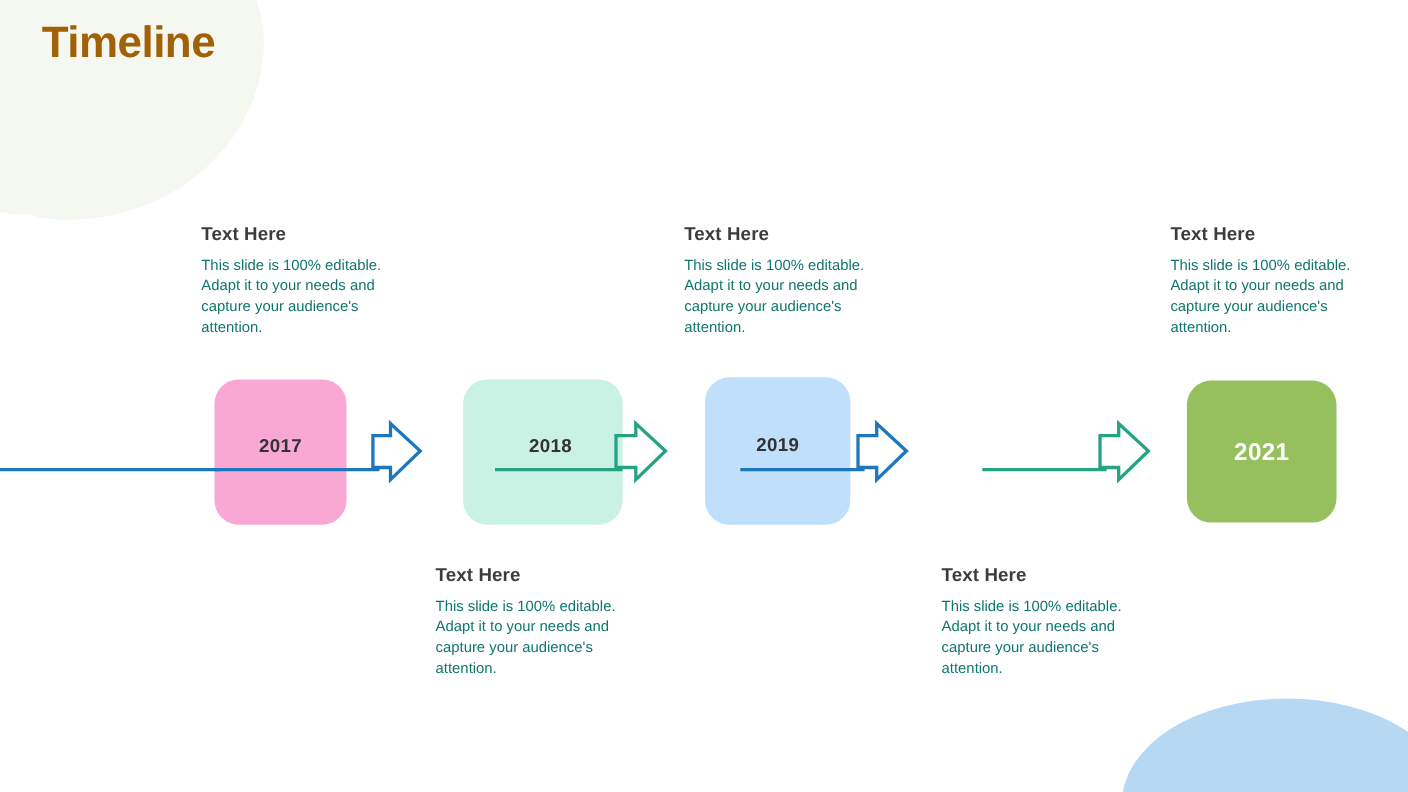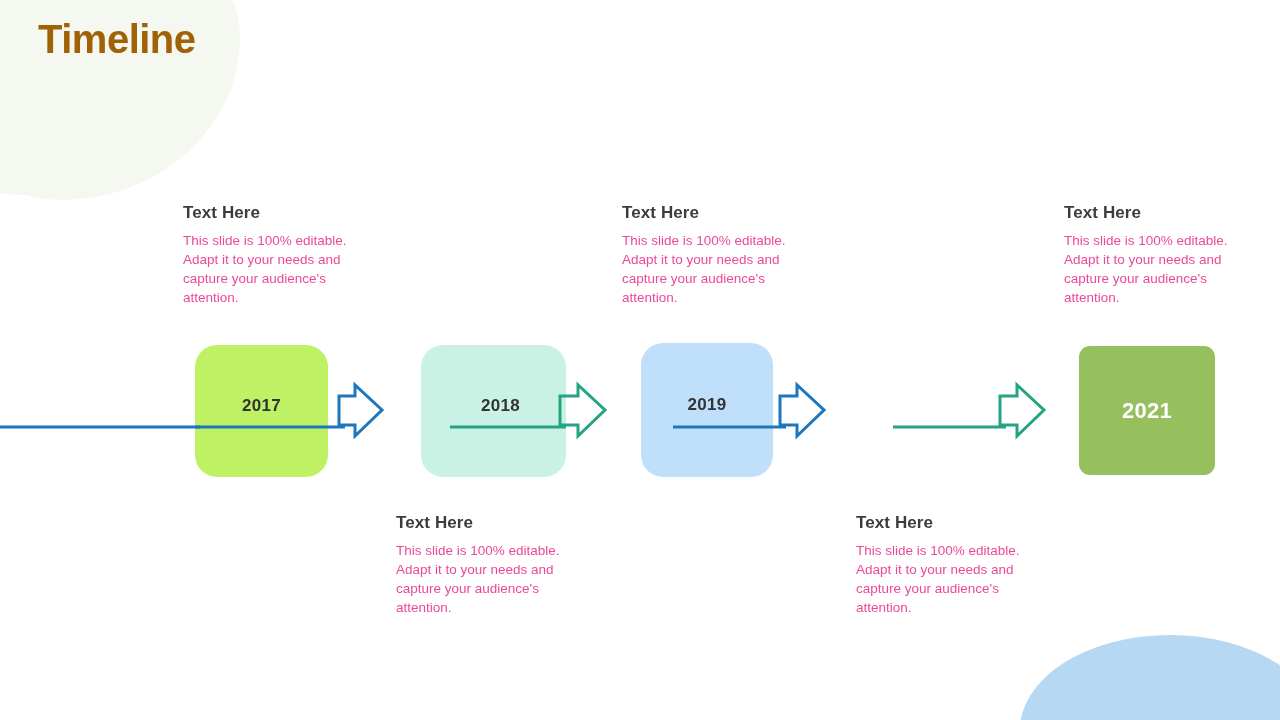--- a/index.html
+++ b/index.html
@@ -68,21 +68,21 @@
   .text-block .tb-heading {
     font-size: 17px;
     font-weight: bold;
     color: #3c3c3c;
     margin: 0 0 8px 0;
     letter-spacing: 0.1px;
   }
   .text-block .tb-body {
     font-size: 13.5px;
     line-height: 19px;
-    color: #ec4899;
+    color: #0f766e;
     margin: 0;
   }
 
   .tb-top-1 { left: 183px; top: 203px; }
   .tb-top-2 { left: 622px; top: 203px; }
   .tb-top-3 { left: 1064px; top: 203px; }
   .tb-bot-1 { left: 396px; top: 513px; }
   .tb-bot-2 { left: 856px; top: 513px; }
 
   
@@ -105,29 +105,29 @@
     z-index: 2;
   }
   .year-label {
     font-size: 17px;
     font-weight: bold;
     color: #333333;
     transform: translateY(-5px);
     letter-spacing: 0.3px;
   }
   .year-box.final {
-    border-radius: 11px;
+    border-radius: 22px;
   }
   .year-box.final .year-label {
     font-size: 22px;
     color: #ffffff;
     transform: translateY(0px);
   }
 
-  .box-2017 { left: 195px; top: 345px; width: 133px; height: 132px; background: #bef264; }
+  .box-2017 { left: 195px; top: 345px; width: 120px; height: 132px; background: #f9a8d4; }
   .box-2018 { left: 421px; top: 345px; width: 131px; height: 132px; background: #c9f2e5; padding-left: 14px; }
   .box-2019 { left: 641px; top: 343px; width: 132px; height: 134px; background: #bfdffb; }
   .box-2020 { left: 861px; top: 343px; width: 133px; height: 134px; background: #c9f2e5; }
   .box-2021 { left: 1079px; top: 346px; width: 136px; height: 129px; background: #96c05e; }
 
   
   .arrow-layer {
     position: absolute;
     left: 0;
     top: 0;

